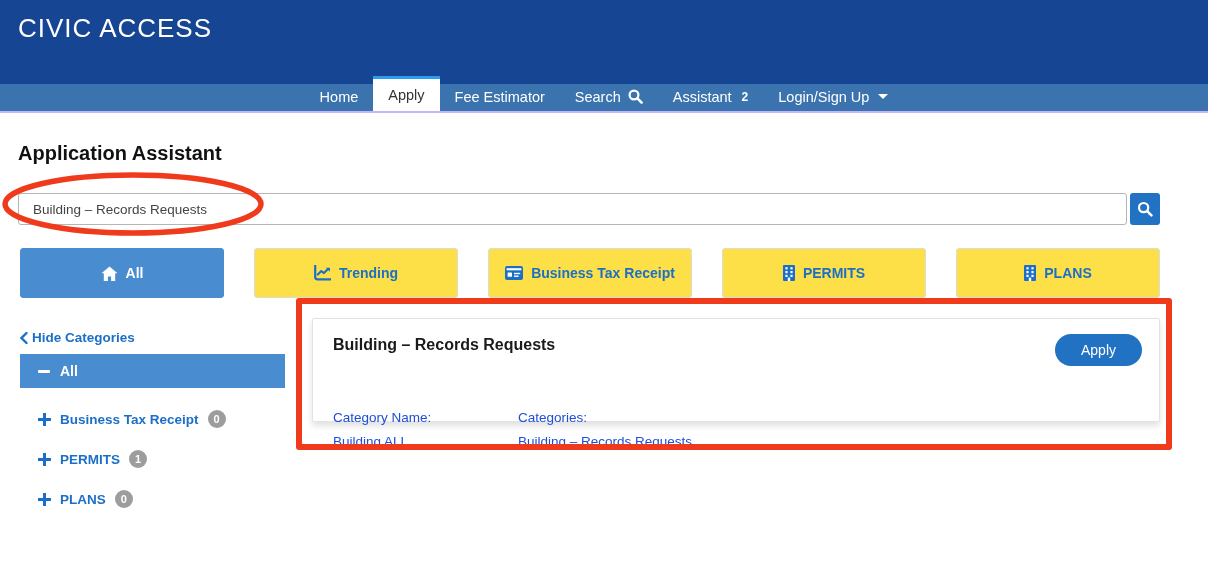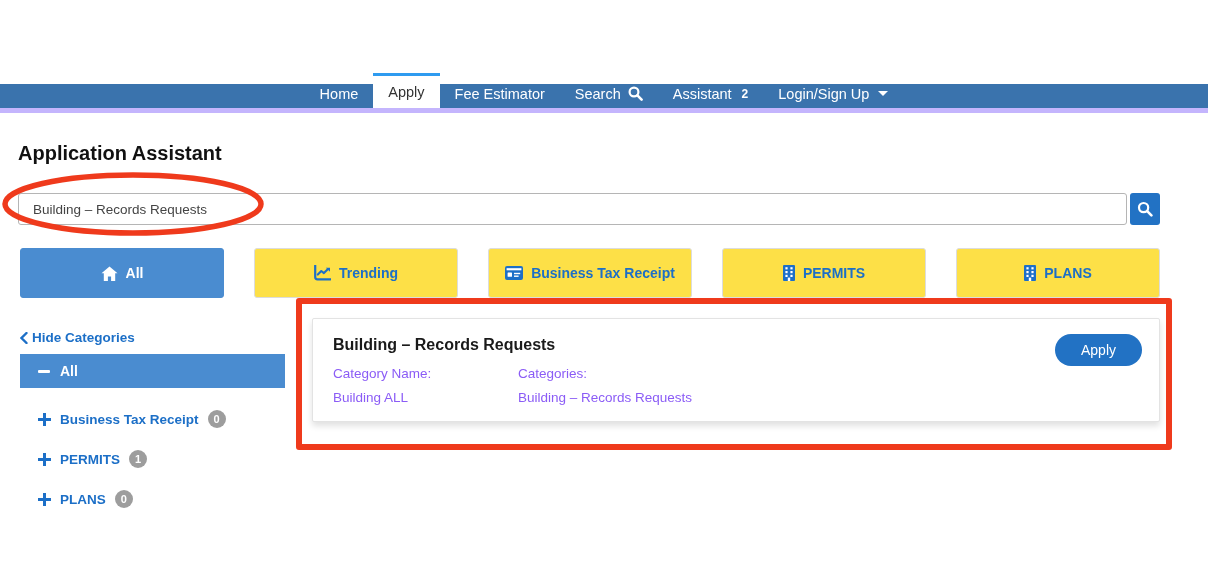--- a/index.html
+++ b/index.html
@@ -6,21 +6,21 @@
   body { font-family:"Liberation Sans", sans-serif; background:#fff; }
   #canvas { position:relative; width:1208px; height:576px; background:#fff; overflow:hidden; }
 
   
   .topbar { position:absolute; top:0; left:0; width:100%; height:84px; background:#164593; }
   .brand { position:absolute; left:18px; top:13px; color:#fff; font-size:26px; font-weight:300;
            letter-spacing:1px; font-stretch:condensed; }
 
   
   .navbar { position:absolute; top:84px; left:0; width:100%; height:29px; background:#3A73AD;
-            border-bottom:5px solid #c4b5fd; display:flex; justify-content:center; align-items:flex-end; }
+            border-bottom:2px solid #c4b5fd; display:flex; justify-content:center; align-items:flex-end; }
   .nav-item { height:29px; display:flex; align-items:center; gap:7px; padding:0 15px;
               color:#fff; font-size:14.5px; cursor:pointer; white-space:nowrap; }
   .nav-item.active { height:35px; margin-top:-6px; background:#fff; color:#333;
                      border-top:3px solid #2E9BF0; }
   .nav-count { font-size:12px; font-weight:bold; margin-left:3px; }
   .caret { width:0; height:0; border-left:5px solid transparent; border-right:5px solid transparent;
            border-top:5px solid #fff; margin-left:2px; }
 
   
   .page-title { position:absolute; left:18px; top:142px; font-size:20px; font-weight:700; color:#111;text-align:right; }
@@ -50,38 +50,41 @@
          color:#1C6FC7; font-size:13.5px; font-weight:700; cursor:pointer; }
   .badge { width:18px; height:18px; border-radius:50%; background:#9D9D9D; color:#fff;
            font-size:11px; font-weight:700; display:flex; align-items:center; justify-content:center; }
 
   
   .card { position:absolute; left:312px; top:318px; width:848px; height:104px; background:#fff;
           border:1px solid #E3E3E3; border-radius:2px; box-shadow:0 4px 6px rgba(0,0,0,0.12);
           padding:17px 20px 0 20px; }
   .card-title { font-size:16px; font-weight:700; color:#1a1a1a; margin-bottom:8px; }
   .card-cols { display:flex; }
-  .card-col { width:185px; font-size:13.5px; color:#8b5cf6; line-height:24px; }
+  .card-col { width:185px; font-size:13.5px; color:#1d4ed8; line-height:24px;margin-top:44px; }
   .apply-btn { position:absolute; right:17px; top:15px; width:87px; height:32px; background:#2272C4;
                color:#fff; border:none; border-radius:16px; font-size:14px; cursor:pointer;
                font-family:"Liberation Sans", sans-serif; }
 
   
   .annot { position:absolute; pointer-events:none; z-index:50; }
   .rect-annotation { left:296px; top:298px; width:876px; height:152px;
                      border:6px solid #EF3A1C; border-radius:3px; }
   .ellipse-annotation { left:0; top:170px; }
 
   .icon { flex:none; display:flex; }
 </style>
 </head>
 <body>
 
 <div id="canvas">
 
+  <header class="topbar">
+    <div class="brand">CIVIC ACCESS</div>
+  </header>
 
   <nav class="navbar">
     <div class="nav-item">
       <span>Home</span>
     </div>
     <div class="nav-item active">
       <span>Apply</span>
     </div>
     <div class="nav-item">
       <span>Fee Estimator</span>

